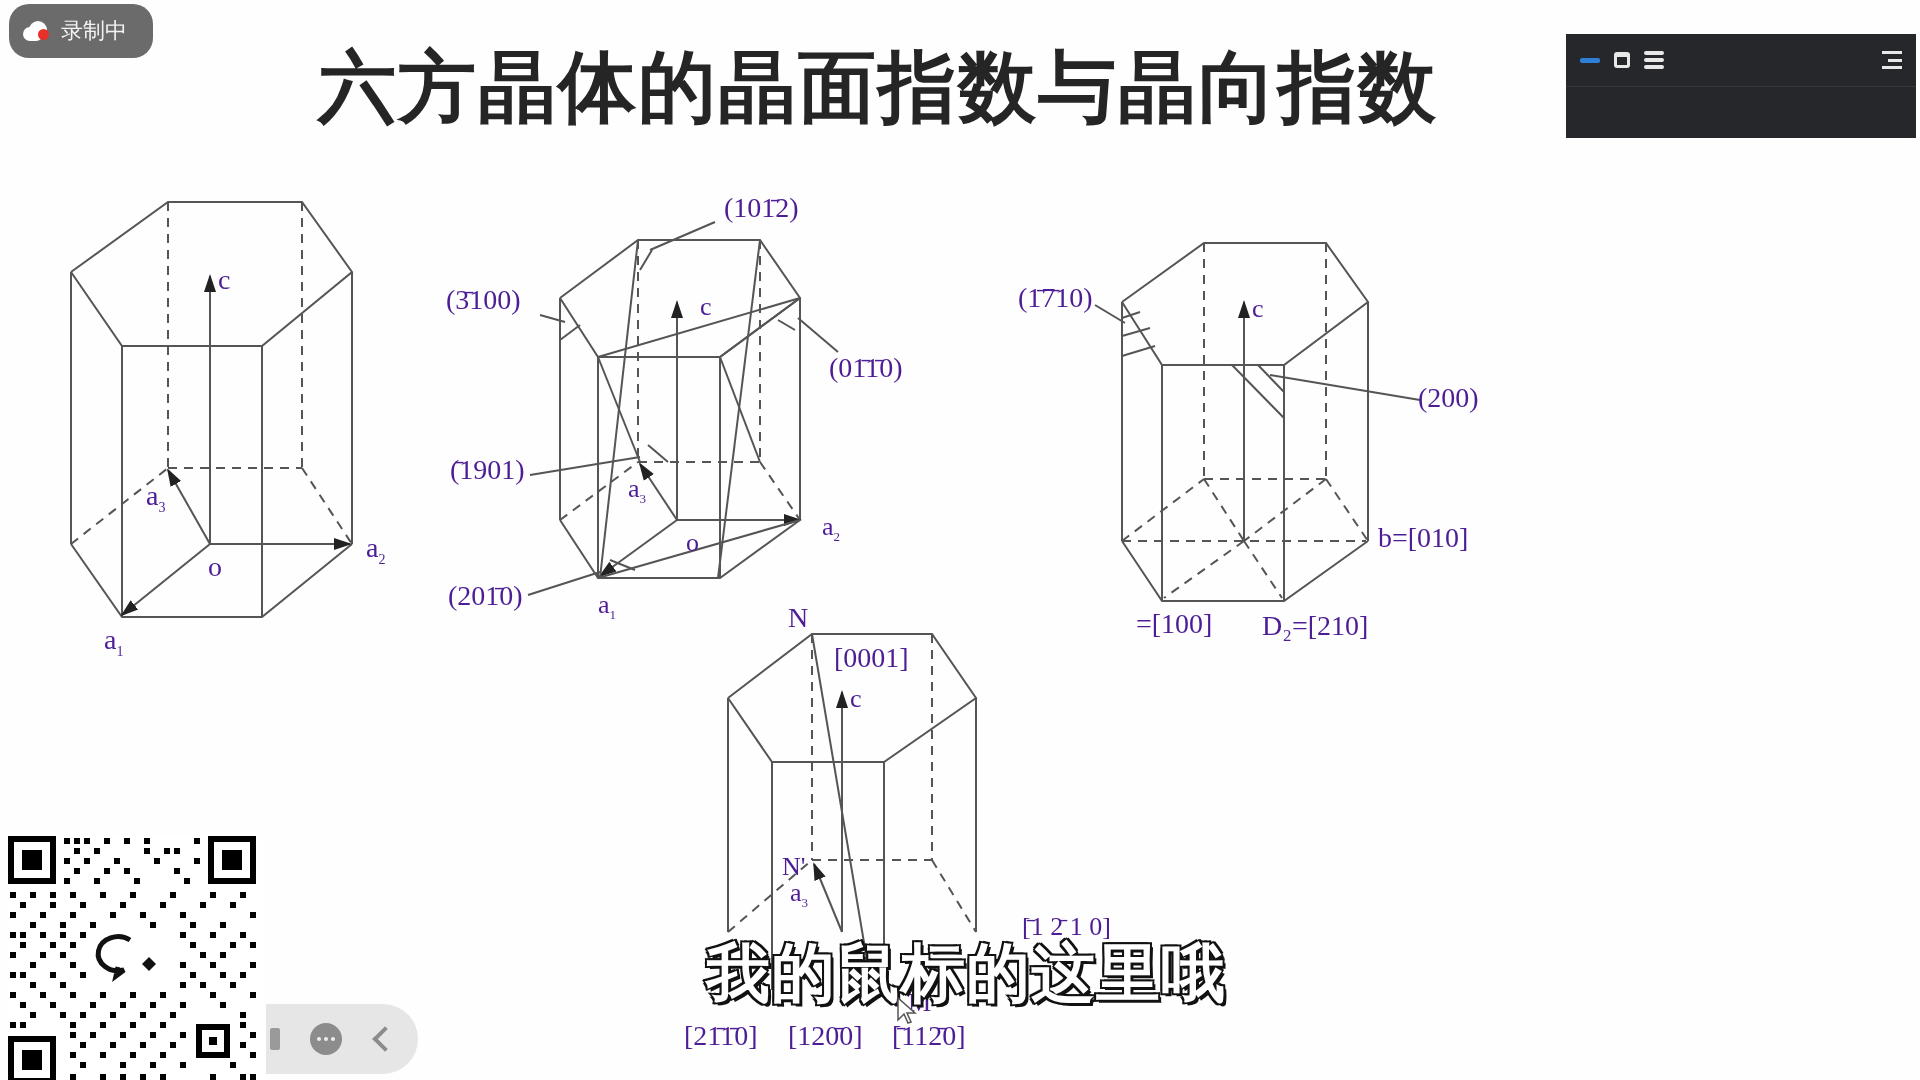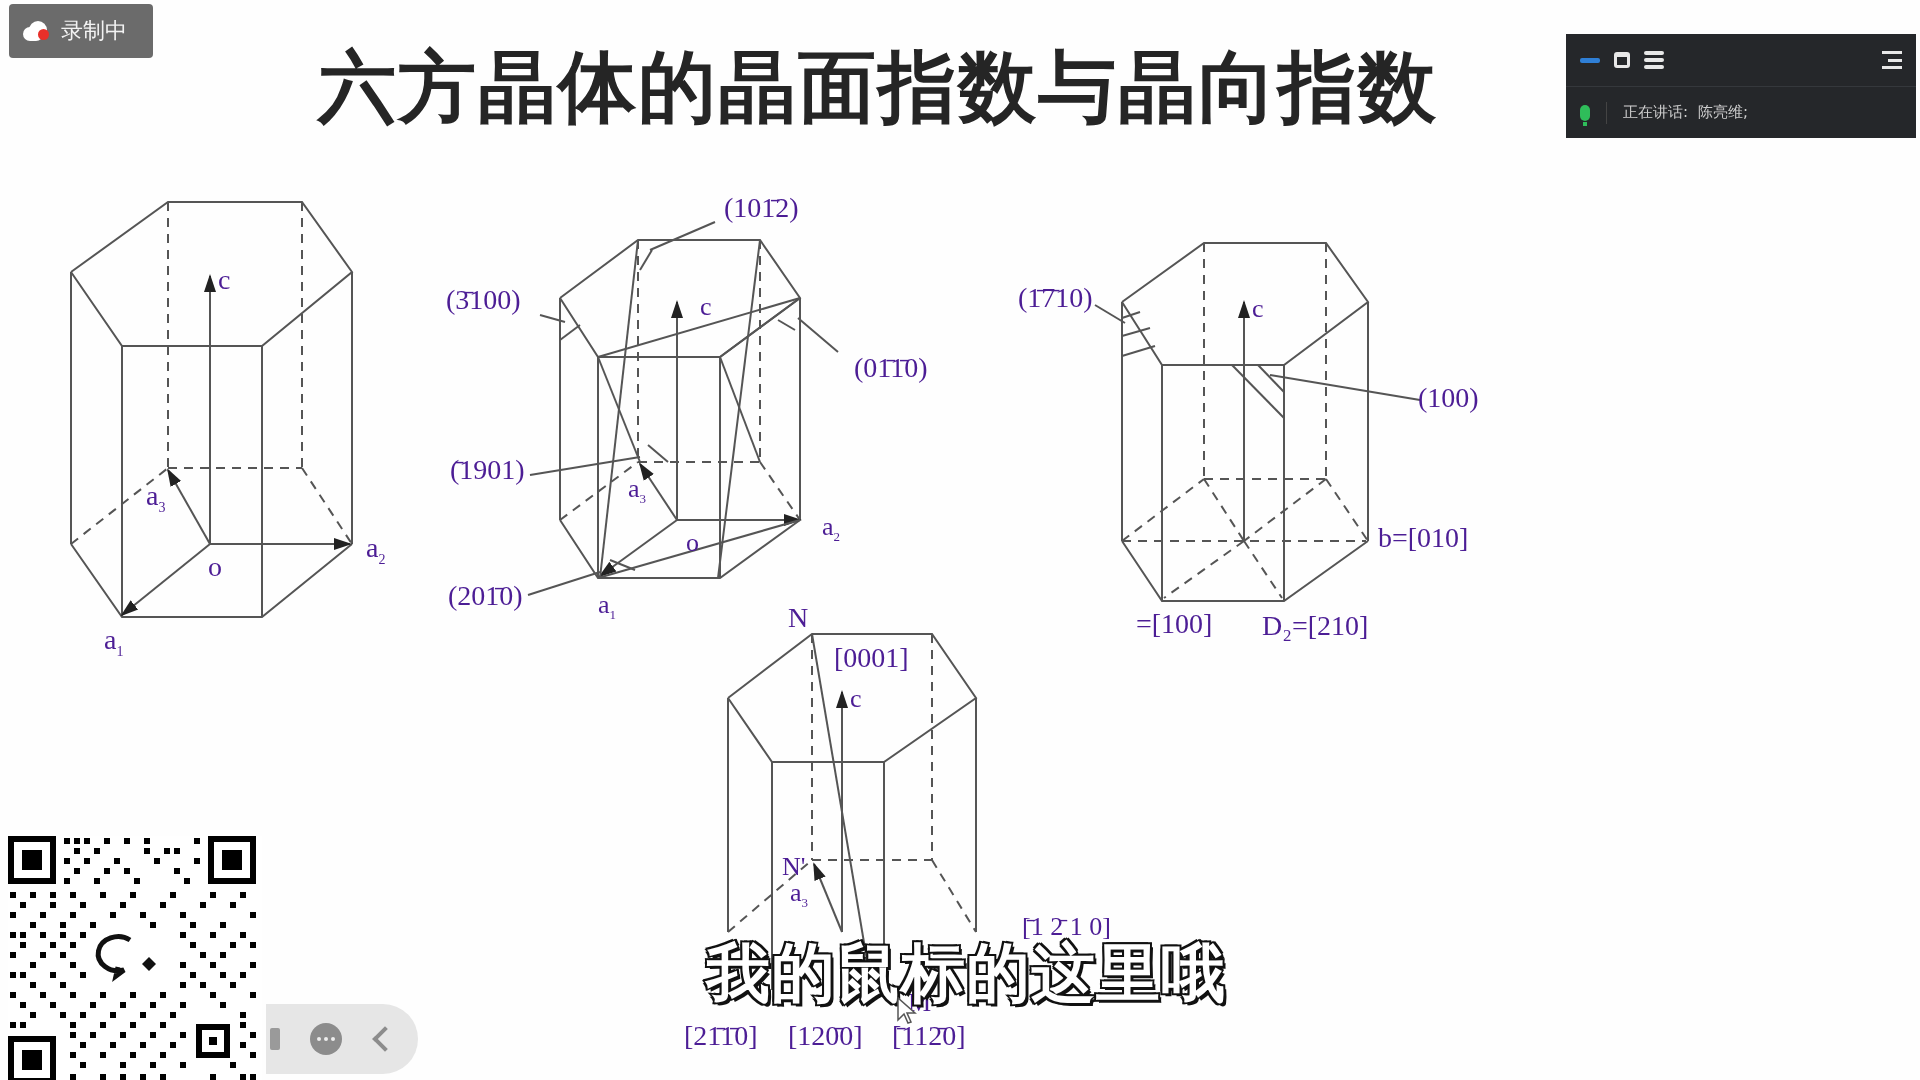--- a/index.html
+++ b/index.html
@@ -1,19 +1,19 @@
 <!DOCTYPE html>
 <html><head>
 <meta charset="utf-8">
 <style>
   html,body{margin:0;padding:0;}
   body{width:1920px;height:1080px;position:relative;overflow:hidden;background:#fefefe;font-family:"Liberation Serif","DejaVu Serif",serif;}
   .abs{position:absolute;}
   
-  #rec-badge{left:9px;top:4px;width:144px;height:54px;background:#6b6b6b;border-radius:4px;display:flex;align-items:center;gap:8px;padding-left:14px;box-sizing:border-box;}
+  #rec-badge{left:9px;top:4px;width:144px;height:54px;background:#6b6b6b;border-radius:20px;display:flex;align-items:center;gap:8px;padding-left:14px;box-sizing:border-box;}
   #rec-badge .cloud{position:relative;width:30px;height:20px;}
   #rec-badge .cloud .c1{position:absolute;left:0;top:6px;width:20px;height:14px;background:#fff;border-radius:8px;}
   #rec-badge .cloud .c2{position:absolute;left:6px;top:0;width:18px;height:18px;background:#fff;border-radius:50%;}
   #rec-badge .cloud .dot{position:absolute;left:15px;top:8px;width:11px;height:11px;background:#e8302a;border-radius:50%;}
   #rec-badge .label{color:#f2f2f2;font-family:"DejaVu Sans",sans-serif;font-size:22px;}
   
   #page-title{left:318px;top:48px;font-family:"DejaVu Sans",sans-serif;font-weight:bold;font-size:78px;color:#252525;letter-spacing:2px;white-space:nowrap;line-height:1;}
   
   #meeting-panel{left:1566px;top:34px;width:350px;height:104px;background:#25272a;}
   #meeting-panel .toprow{height:52px;display:flex;align-items:center;padding:0 14px;gap:14px;border-bottom:1px solid #35383c;}
@@ -68,27 +68,20 @@
     <div class="menuicon">
         <i></i>
         <i></i>
         <i></i>
       </div>
     <div class="sideicon">
         <i style="width:20px"></i>
         <i style="width:14px"></i>
         <i style="width:20px"></i>
       </div>
-  </div>
-  <div class="botrow">
-    <div class="mic"></div>
-    <div class="sep"></div>
-    <div class="speaking">
-      <span>正在讲话:</span><span>陈亮维;</span>
-    </div>
   </div>
 </div>
 
 <svg class="diag" width="1920" height="1080" stroke="#555" stroke-width="2" fill="none">
   <defs>
     <marker id="arr" markerWidth="10" markerHeight="10" refX="8" refY="5" orient="auto">
         <path d="M0,2 L9,5 L0,8 z" fill="#222" stroke="none"></path>
       </marker>
   </defs>
 
@@ -198,31 +191,31 @@
 </svg>
 
 <div class="lbl" style="left:218px;top:266px">c</div>
 <div class="lbl" style="left:146px;top:482px"><span>a</span><sub style="font-size:14px">3</sub></div>
 <div class="lbl" style="left:208px;top:553px">o</div>
 <div class="lbl" style="left:366px;top:534px"><span>a</span><sub style="font-size:14px">2</sub></div>
 <div class="lbl" style="left:104px;top:626px"><span>a</span><sub style="font-size:14px">1</sub></div>
 
 <div class="lbl" style="left:724px;top:194px">(101̄2)</div>
 <div class="lbl" style="left:446px;top:286px">(3̄100)</div>
-<div class="lbl" style="left:854px;top:354px">(01̄1̄0)</div>
+<div class="lbl" style="left:829px;top:354px">(01̄1̄0)</div>
 <div class="lbl" style="left:450px;top:456px">(̄1901)</div>
 <div class="lbl" style="left:448px;top:582px">(201̄0)</div>
 <div class="lbl sm" style="left:700px;top:294px">c</div>
 <div class="lbl sm" style="left:628px;top:476px"><span>a</span><sub style="font-size:13px">3</sub></div>
 <div class="lbl sm" style="left:686px;top:530px">o</div>
 <div class="lbl sm" style="left:822px;top:514px"><span>a</span><sub style="font-size:13px">2</sub></div>
 <div class="lbl sm" style="left:598px;top:592px"><span>a</span><sub style="font-size:13px">1</sub></div>
 
 <div class="lbl" style="left:1018px;top:284px">(1̄7̄10)</div>
-<div class="lbl" style="left:1418px;top:384px">(100)</div>
+<div class="lbl" style="left:1418px;top:384px">(200)</div>
 <div class="lbl sm" style="left:1252px;top:296px">c</div>
 <div class="lbl" style="left:1378px;top:524px">b=[010]</div>
 <div class="lbl" style="left:1136px;top:610px">=[100]</div>
 <div class="lbl" style="left:1262px;top:612px">D₂=[210]</div>
 
 <div class="lbl" style="left:788px;top:604px">N</div>
 <div class="lbl" style="left:834px;top:644px">[0001]</div>
 <div class="lbl sm" style="left:850px;top:686px">c</div>
 <div class="lbl sm" style="left:782px;top:854px">N'</div>
 <div class="lbl sm" style="left:790px;top:880px"><span>a</span><sub style="font-size:13px">3</sub></div>

